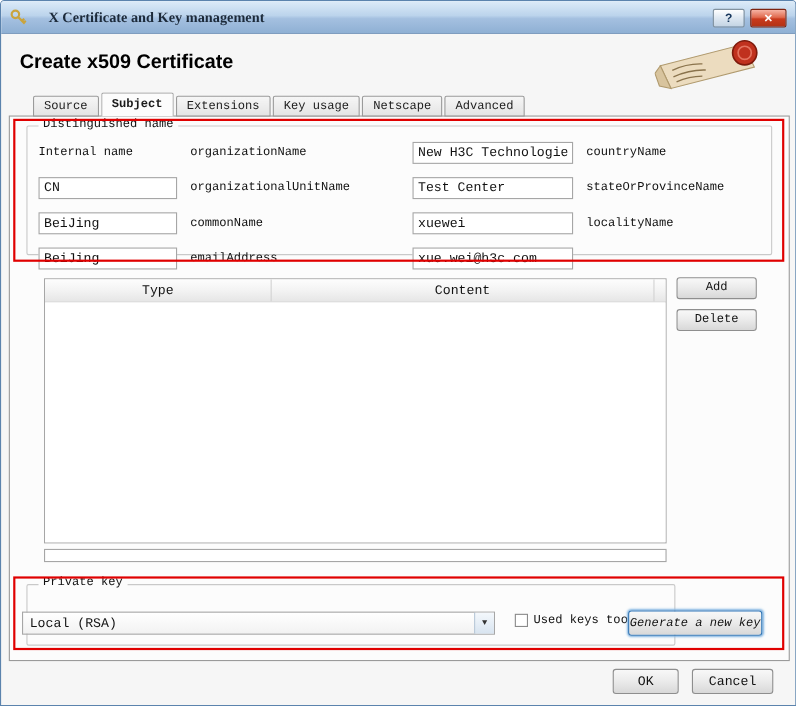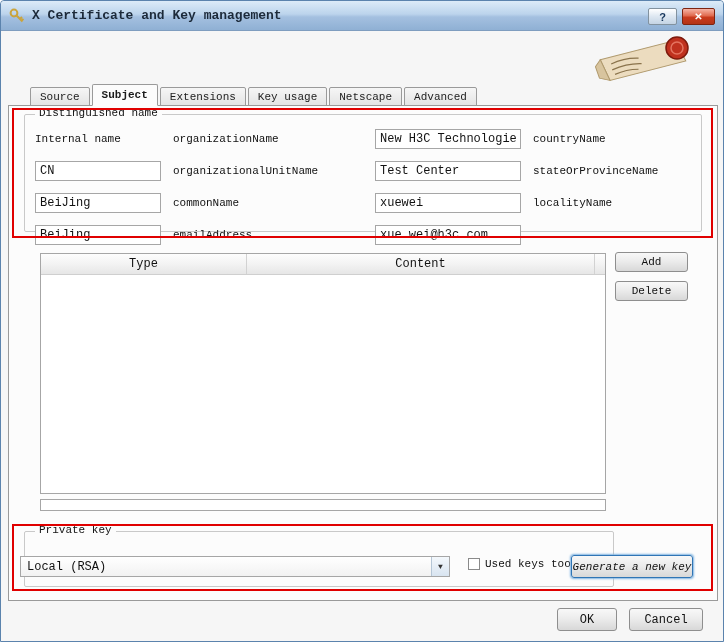--- a/index.html
+++ b/index.html
@@ -7,22 +7,22 @@
   body { font-family:"Liberation Mono", monospace; background:#fff; position:relative; }
 
   .window { position:absolute; left:0; top:0; width:724px; height:642px;
             background:#f6f6f6; border:1px solid #5b83ad; border-radius:4px 4px 0 0; overflow:hidden; }
 
   
   .titlebar { position:absolute; left:0; top:0; right:0; height:30px;
               background:linear-gradient(#dcebf8 0%, #bcd4ec 45%, #a4c0e0 55%, #8fb0d4 100%);
               border-bottom:1px solid #7f9dbf; display:flex; align-items:center; padding:0 8px;
               border-radius:3px 3px 0 0; }
-  .title-text { font-family:Liberation Mono, monospace; font-size:13px; font-weight:bold;
-                color:#1c2a3a; margin-left:7px; }
+  .title-text { font-family:Liberation Serif, serif; font-size:13px; font-weight:bold;
+                color:#1c2a3a; margin-left:19px; }
   .tb-btn { position:absolute; top:7px; height:17px; display:flex; align-items:center; justify-content:center;
             border-radius:2px; font-family:"Liberation Sans", sans-serif; font-size:11px; cursor:default; }
   .help-btn { right:46px; width:29px; background:linear-gradient(#ffffff,#dde7f1 50%,#c4d4e4);
               border:1px solid #82929f; color:#16365c; font-weight:bold; }
   .close-btn { right:8px; width:33px; background:linear-gradient(#f6b4a5 0%, #e06a4f 45%, #c93a1d 55%, #b33316 100%);
                border:1px solid #7e2410; color:#fff; font-weight:bold; font-size:10px; }
 
   
   .page-title { position:absolute; left:17px; top:45px; font-family:"Liberation Sans", sans-serif;
                 font-size:18px; font-weight:600; color:#000; }
@@ -104,20 +104,21 @@
     </svg>
     <span class="title-text">X Certificate and Key management</span>
     <div class="tb-btn help-btn">
       <span>?</span>
     </div>
     <div class="tb-btn close-btn">
       <span>✕</span>
     </div>
   </div>
 
+  <div class="page-title">Create x509 Certificate</div>
   <svg class="app-logo" viewBox="0 0 100 48">
     <g transform="rotate(-10 50 26)">
       <polygon points="6,18 84,12 90,34 12,40" fill="#ecdcbf" stroke="#b09a6e" stroke-width="1"></polygon>
       <polygon points="6,18 12,40 2,36 0,24" fill="#d8c49e" stroke="#b09a6e" stroke-width="1"></polygon>
       <path d="M16 24 Q30 20 44 23 M16 30 Q32 26 46 29 M18 35 Q30 32 42 34" stroke="#8a734c" stroke-width="1.2" fill="none"></path>
     </g>
     <circle cx="82" cy="14" r="11" fill="#c0311e" stroke="#7e1a0c" stroke-width="1.5"></circle>
     <circle cx="82" cy="14" r="6" fill="none" stroke="#e4735f" stroke-width="1.5"></circle>
   </svg>
 

